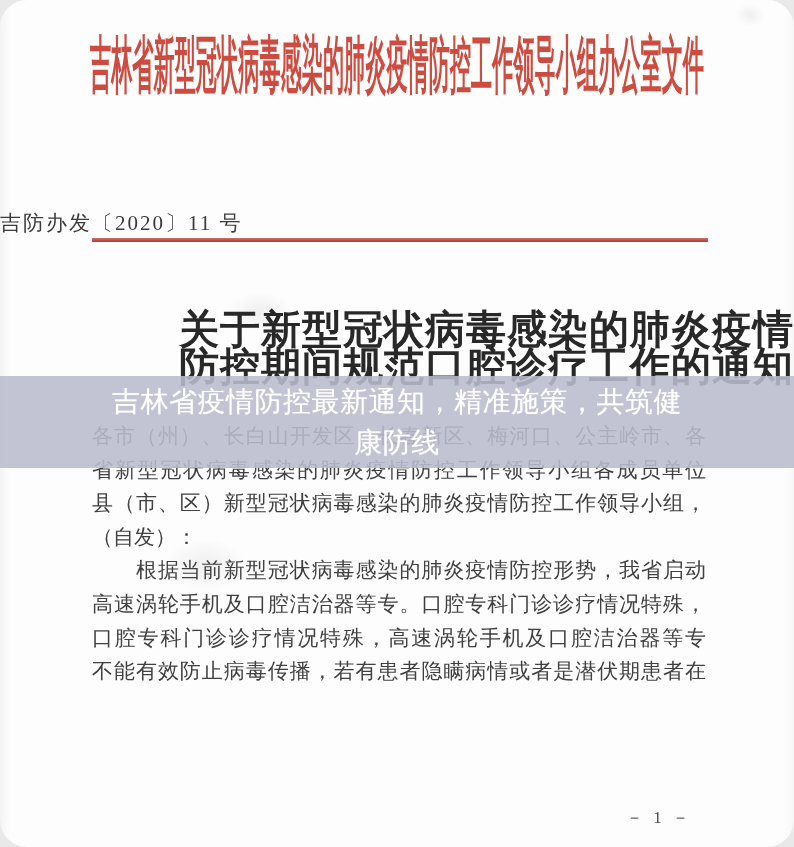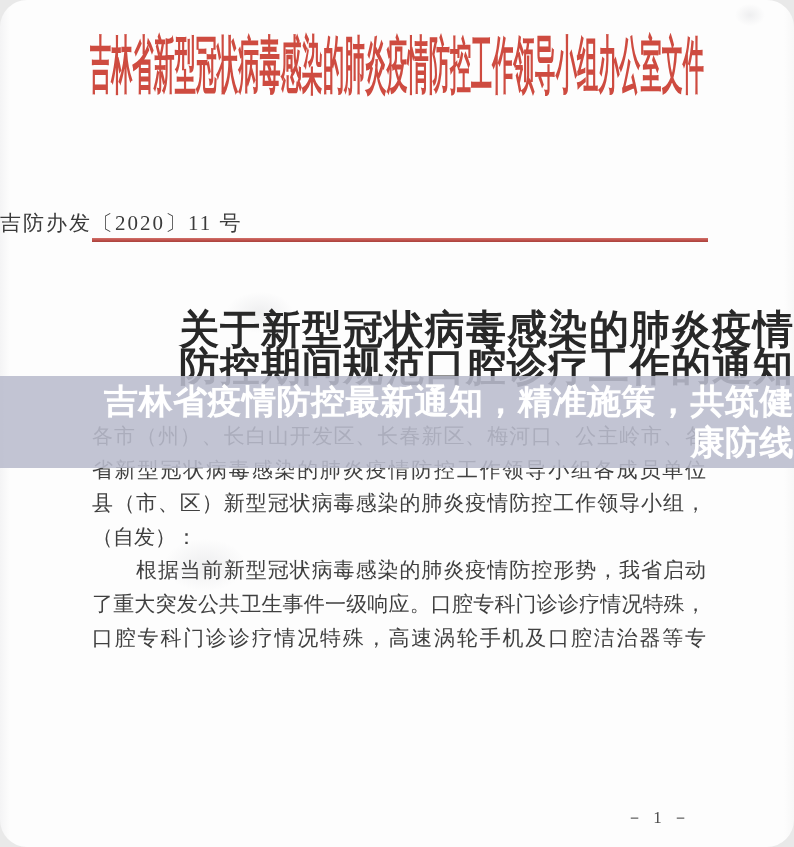--- a/index.html
+++ b/index.html
@@ -62,24 +62,23 @@
   
   .overlay-banner{
     position:absolute;top:376px;left:0;width:794px;height:92px;
     background:rgba(185,188,205,0.88);
     z-index:10;
     text-align:center;
     padding-top:5px;box-sizing:border-box;
   }
   .oline{
     font-family:"Liberation Sans","DejaVu Sans",sans-serif;
-    font-weight:700;font-size:34px;line-height:41px;
+    font-weight:400;font-size:28px;line-height:41px;
     color:#ffffff;letter-spacing:0.5px;
     text-shadow:0 0 1px rgba(255,255,255,0.6);
-    text-align:right;
   }
   
   .smudge{
     position:absolute;border-radius:50%;
     background:radial-gradient(closest-side,rgba(110,112,125,0.10),rgba(110,112,125,0) 75%);
     pointer-events:none;
   }
   .smudge.s1{left:150px;top:530px;width:110px;height:70px;}
   .smudge.s2{left:215px;top:285px;width:90px;height:55px;}
   .smudge.s3{left:240px;top:845px;width:120px;height:30px;}
@@ -102,22 +101,23 @@
     <div>关于新型冠状病毒感染的肺炎疫情</div>
     <div>防控期间规范口腔诊疗工作的通知</div>
   </div>
 
   <div class="body-block">
     <div class="bline">各市（州）、长白山开发区、长春新区、梅河口、公主岭市、各</div>
     <div class="bline">省新型冠状病毒感染的肺炎疫情防控工作领导小组各成员单位</div>
     <div class="bline">县（市、区）新型冠状病毒感染的肺炎疫情防控工作领导小组，</div>
     <div class="bline short">（自发）：</div>
     <div class="bline">　　根据当前新型冠状病毒感染的肺炎疫情防控形势，我省启动</div>
-    <div class="bline">了重大突发公共卫生事件一级响应。口腔专科门诊诊疗情况特殊，</div>
+    <div class="bline">高速涡轮手机及口腔洁治器等专。口腔专科门诊诊疗情况特殊，</div>
     <div class="bline">口腔专科门诊诊疗情况特殊，高速涡轮手机及口腔洁治器等专</div>
+    <div class="bline">不能有效防止病毒传播，若有患者隐瞒病情或者是潜伏期患者在</div>
   </div>
 
   <div class="page-number">－ 1 －</div>
 
   <div class="overlay-banner">
     <div class="oline">吉林省疫情防控最新通知，精准施策，共筑健</div>
     <div class="oline">康防线</div>
   </div>
 
   <div class="smudge s1"></div>

